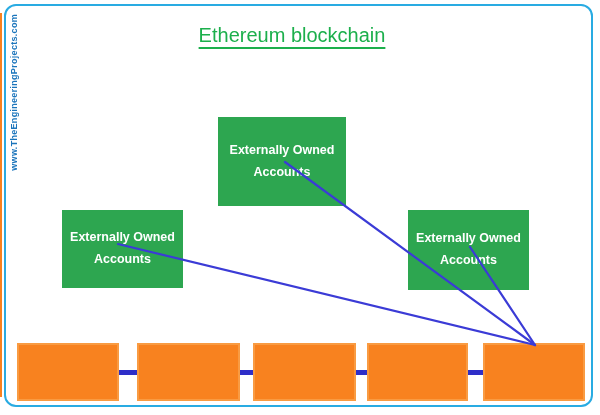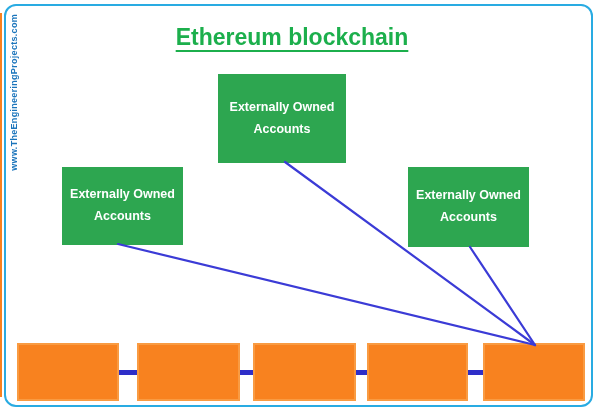--- a/index.html
+++ b/index.html
@@ -32,34 +32,34 @@
     writing-mode:vertical-rl;
     transform:rotate(180deg);
     font-size:9px;font-weight:bold;
     letter-spacing:.3px;
     color:var(--watermark_blue,#1B75BC);
     white-space:nowrap;
   }
   .title{
     position:absolute;left:0;right:16px;top:24px;
     text-align:center;
-    font-size:23px;font-weight:700;
+    font-size:20px;font-weight:400;
     color:var(--title_green,#1CAF4C);
     text-decoration:underline;
     text-decoration-thickness:2px;
     text-underline-offset:5px;
   }
   .eoa{
     position:absolute;
     background:var(--box_green,#2DA650);
     color:var(--box_text,#FFFFFF);
     font-size:12.5px;font-weight:bold;line-height:1.75;
     display:flex;align-items:center;justify-content:center;
     text-align:center;
-    padding:0 8px;box-sizing:border-box;
+    padding:0 8px;box-sizing:border-box;margin-top:43px;
   }
   .eoa-top  {left:218px;top:74px; width:128px;height:89px;}
   .eoa-left {left:62px; top:167px;width:121px;height:78px;}
   .eoa-right{left:408px;top:167px;width:121px;height:80px;}
   .lines{
     position:absolute;left:0;top:0;width:600px;height:415px;
     pointer-events:none;
   }
   .lines line{
     stroke:var(--line_blue,#3B3BD6);

